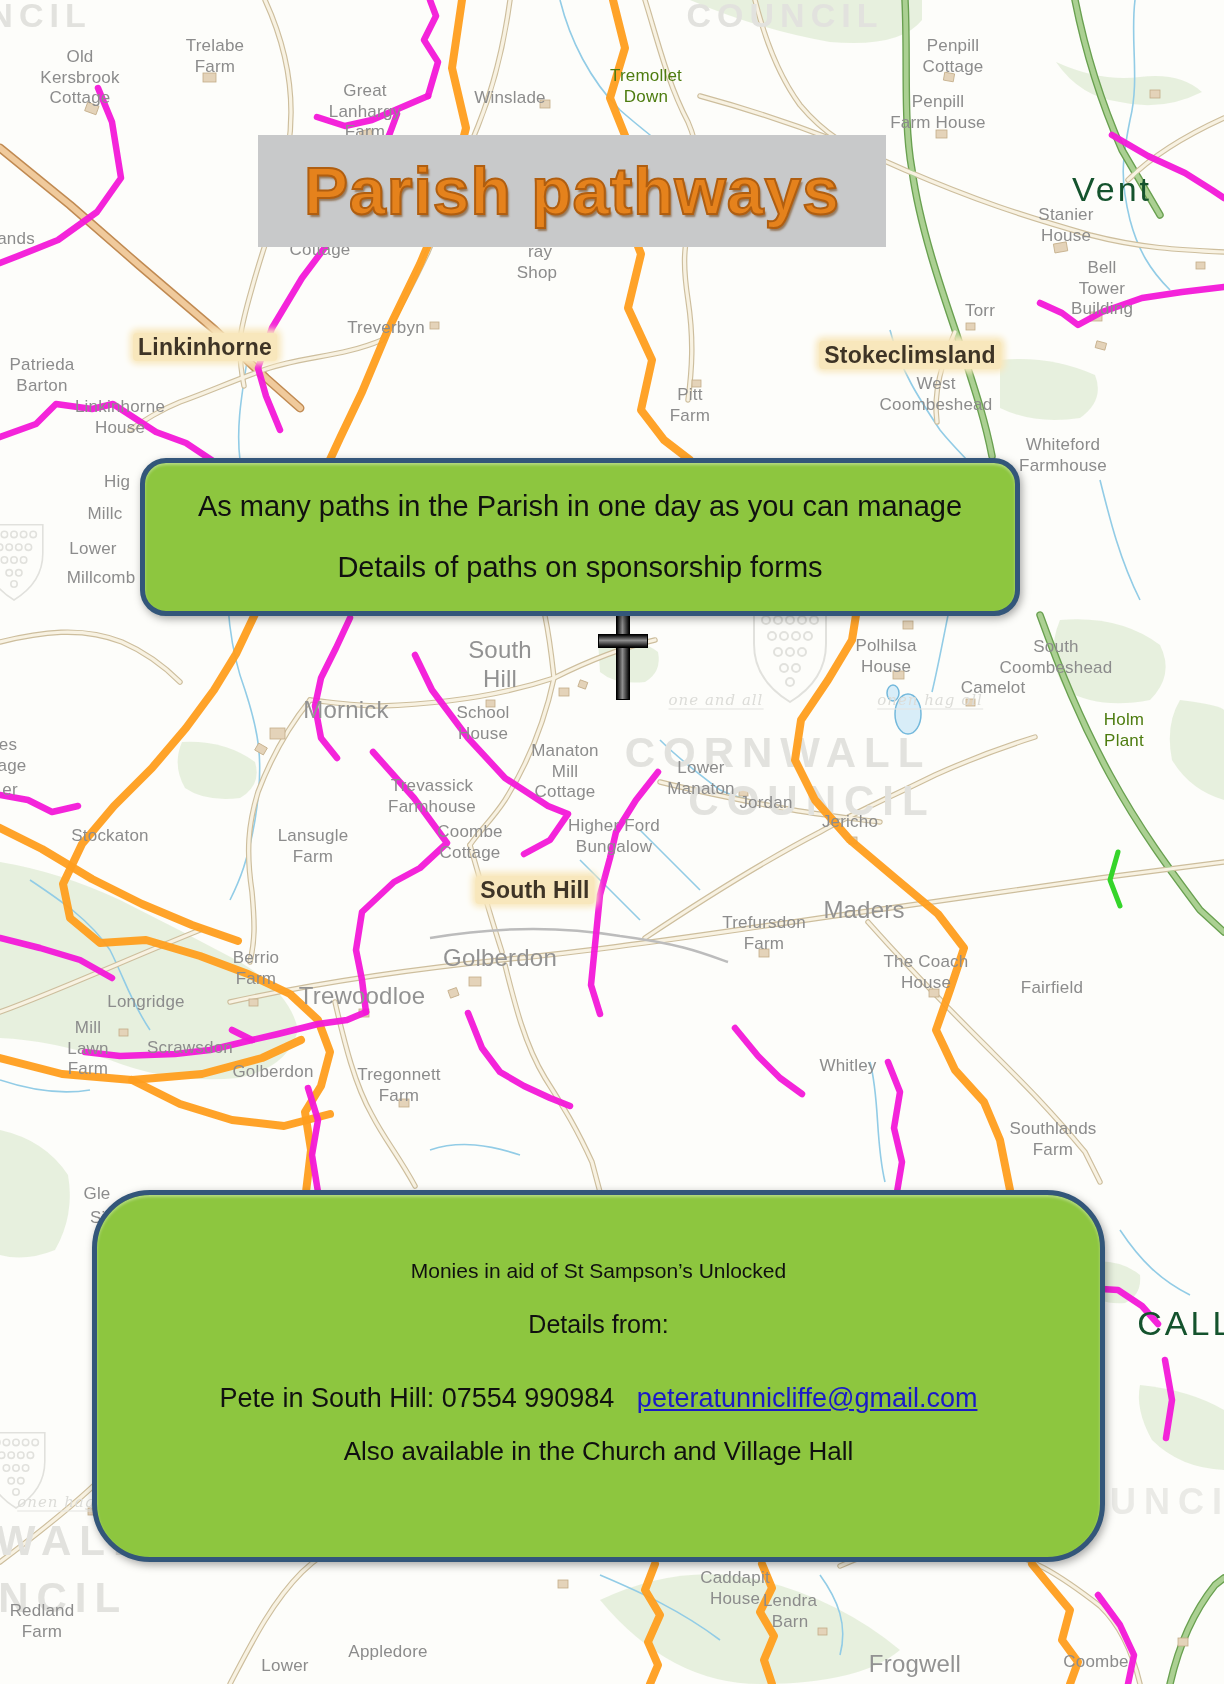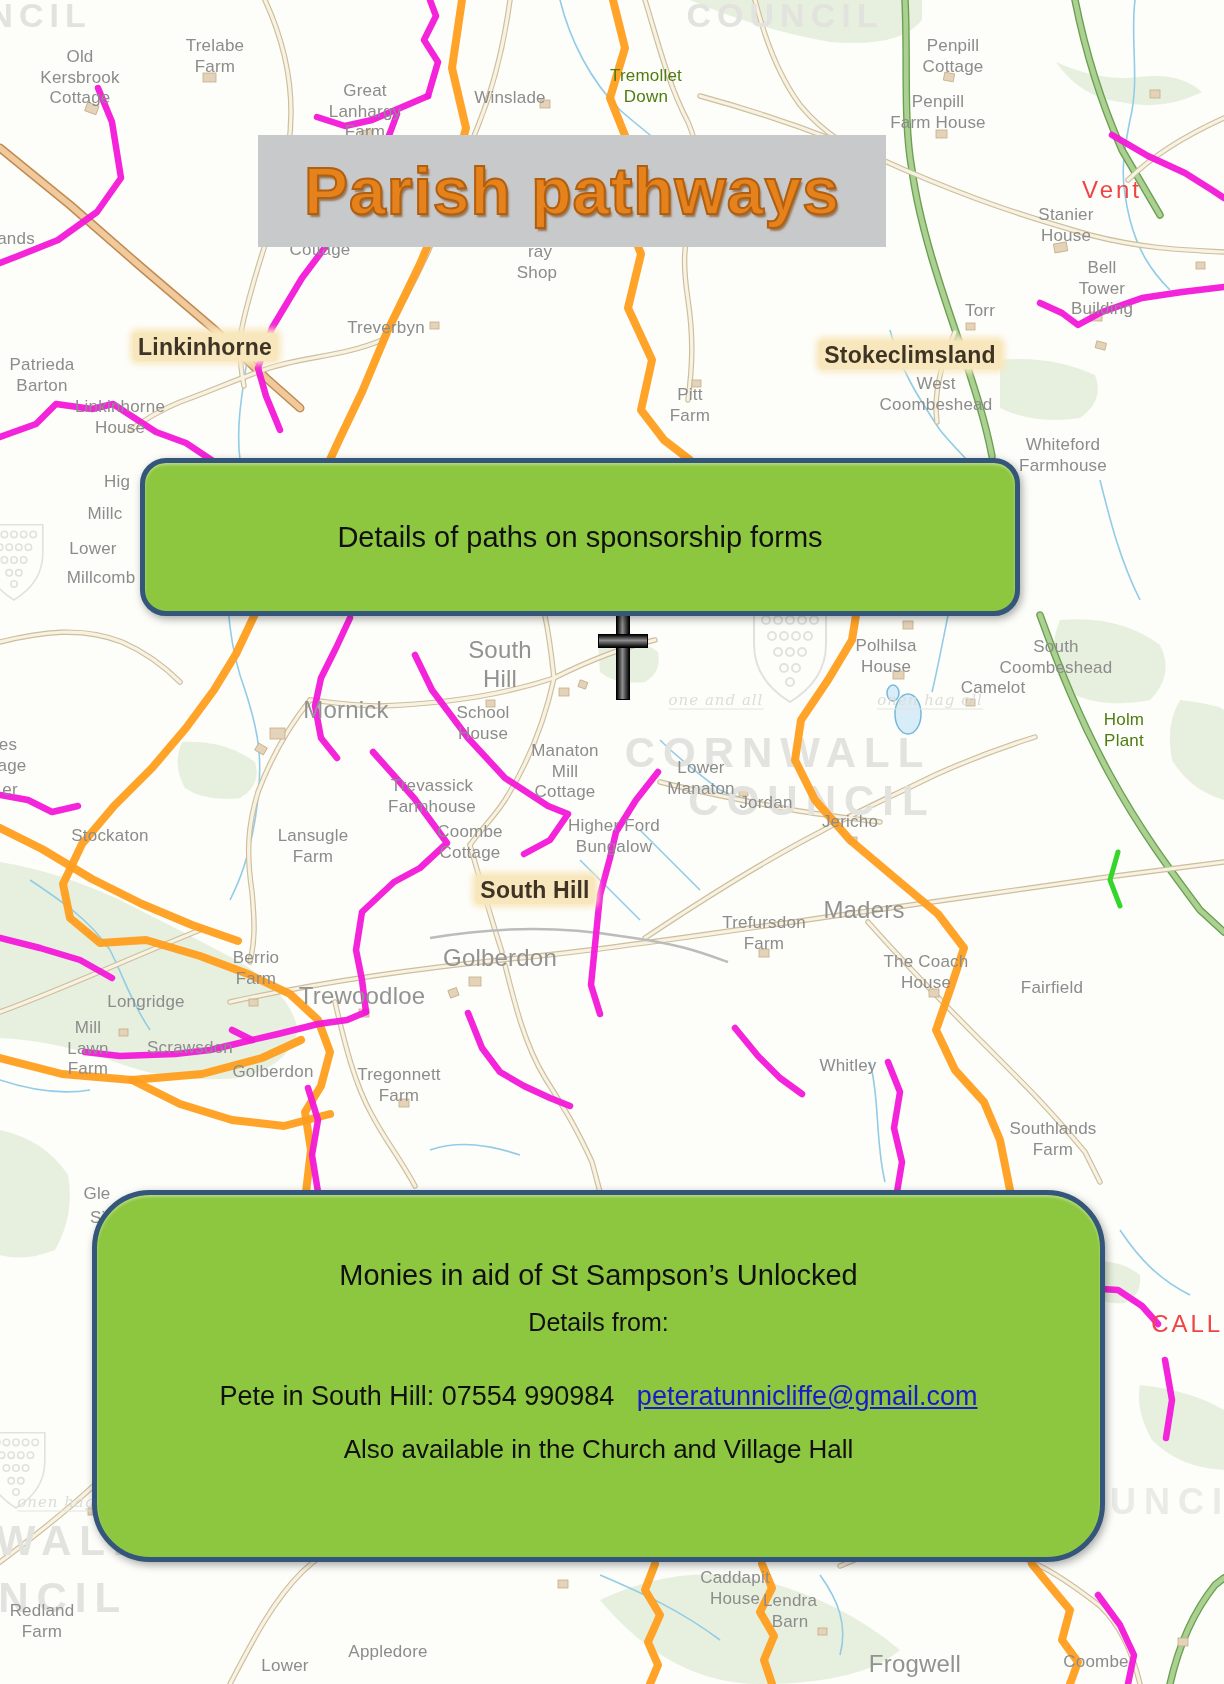--- a/index.html
+++ b/index.html
@@ -25,21 +25,21 @@
   
   .po{stroke:var(--path-orange,#FF9E1E);stroke-width:8;fill:none;stroke-linecap:round;stroke-linejoin:round;opacity:.95}
   .pm{stroke:var(--path-magenta,#F318D8);stroke-width:6.5;fill:none;stroke-linecap:round;stroke-linejoin:round;opacity:.95}
   .pg{stroke:#35D52A;stroke-width:5;fill:none;stroke-linecap:round;stroke-linejoin:round}
 
   
   .lbl{position:absolute;transform:translate(-50%,-50%);text-align:center;white-space:pre-line;
        color:#8C8C8C;font-size:17px;line-height:1.22;letter-spacing:.2px}
   .lbl.g{color:#4d7c0f}
   .lbl.t{font-size:24px;color:#929292}
-  .lbl.b{font-size:24px;color:#ef4444;letter-spacing:3px}
+  .lbl.b{font-size:34px;color:#14532d;letter-spacing:3px}
   .lbl.v{font-size:23px;font-weight:bold;color:#3E3426;background:#F8E7BC;
          padding:0 5px;border-radius:4px;box-shadow:0 0 6px 3px #F8E7BC;white-space:nowrap}
 
   
   .wm{position:absolute;transform:translate(-50%,-50%);color:#E2E2DE;font-weight:bold;
       letter-spacing:8px;font-size:42px;white-space:nowrap}
   .wm.mid{font-size:34px;letter-spacing:6px}
   .wm.faint{opacity:.7;font-size:36px}
   .wm.script{font-family:"DejaVu Serif",serif;font-style:italic;font-weight:normal;
              font-size:15px;letter-spacing:1px;color:#DCDCD8;border-bottom:1px solid #E3E3DF}
@@ -53,21 +53,21 @@
   .date-text{font-size:40px;font-weight:bold;color:var(--date-red,#EB2227);
              -webkit-text-stroke:1px #A31212;text-shadow:2px 2px 2px rgba(130,10,10,.5)}
 
   .gbox{position:absolute;box-sizing:border-box;background:var(--box-green,#8DC63F);
         border:5px solid var(--box-border,#33567A);
         box-shadow:2px 3px 8px rgba(0,0,0,.35), inset 0 2px 3px rgba(255,255,255,.35);
         color:#101010;text-align:center}
   #info-box{left:140px;top:458px;width:880px;height:158px;border-radius:26px;
             display:flex;flex-direction:column;justify-content:center;gap:28px;font-size:29px}
   #details-box{left:92px;top:1190px;width:1013px;height:372px;border-radius:58px;padding-top:64px}
-  .db-heading{font-size:29px;margin-bottom:16px}
+  .db-heading{font-size:21px;margin-bottom:27px}
   .db-sub{font-size:25px;margin-bottom:44px}
   .db-line{font-size:27px;margin-bottom:14px}
   .db-footer{font-size:26px;margin-top:22px}
   .link{color:var(--link-blue,#1A1AC8);text-decoration:underline;cursor:pointer}
 
   
   #cross{position:absolute;left:598px;top:612px;width:50px;height:88px}
   #cross .v{position:absolute;left:18px;top:0;width:14px;height:88px;
             background:linear-gradient(90deg,#050505,#8E8E8E 45%,#050505);border:1px solid #000;box-sizing:border-box}
   #cross .h{position:absolute;left:0;top:22px;width:50px;height:14px;
@@ -424,20 +424,21 @@
     <div class="v"></div>
       <div class="h"></div>
   </div>
 
   <div class="banner" id="title-banner">
     <span class="title-text">Parish pathways</span>
   </div>
 
 
   <div class="gbox" id="info-box">
+    <div>As many paths in the Parish in one day as you can manage</div>
     <div>Details of paths on sponsorship forms</div>
   </div>
 
   <div class="gbox" id="details-box">
     <div class="db-heading">Monies in aid of St Sampson’s Unlocked</div>
     <div class="db-sub">Details from:</div>
     <div class="db-line">
       <span>Pete in South Hill: 07554 990984</span>&nbsp;&nbsp;
       <span class="link">peteratunnicliffe@gmail.com</span>
     </div>

